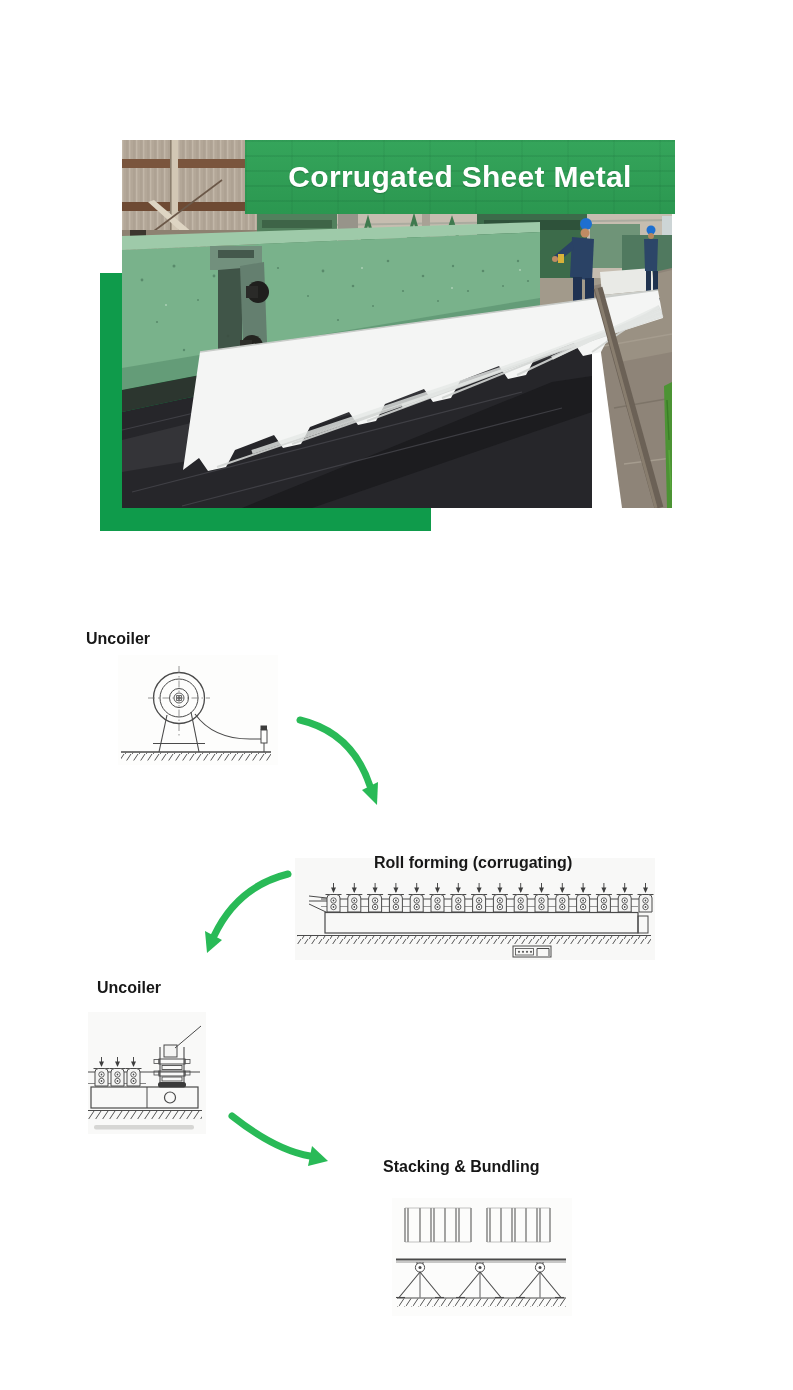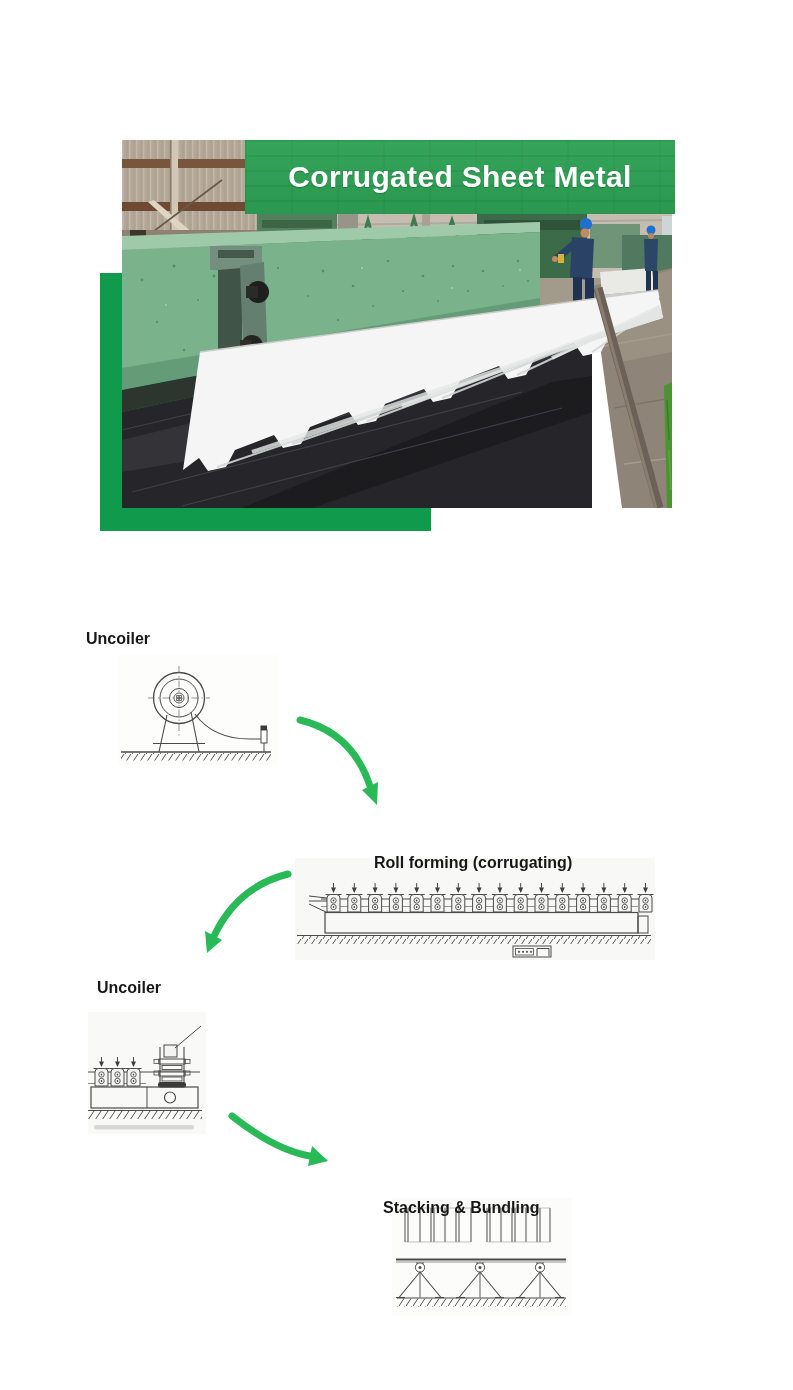--- a/index.html
+++ b/index.html
@@ -31,21 +31,21 @@
     white-space:nowrap;text-shadow:0 1px 1px rgba(0,40,15,.25);
   }
   
   .step-label{
     position:absolute;font-weight:700;color:#171717;font-size:16px;
     white-space:nowrap;z-index:4;
   }
   #label-uncoiler{left:86px;top:630px;}
   #label-rollforming{left:374px;top:829px;margin-top:25px;}
   #label-shearing{left:97px;top:979px;}
-  #label-stacking{left:383px;top:1158px;margin-top:41px;}
+  #label-stacking{left:383px;top:1158px;}
   .drawing{position:absolute;z-index:3;}
   .drawing svg{display:block;}
   #draw-uncoiler{left:118px;top:655px;background:#fdfdfc;}
   #draw-rollforming{left:295px;top:858px;background:#f8f8f7;}
   #draw-shearing{left:88px;top:1012px;background:#f9f9f8;}
   #draw-stacking{left:392px;top:1198px;background:#fcfcfb;}
   .arrow{position:absolute;z-index:5;}
 </style>
 </head>
 <body>

